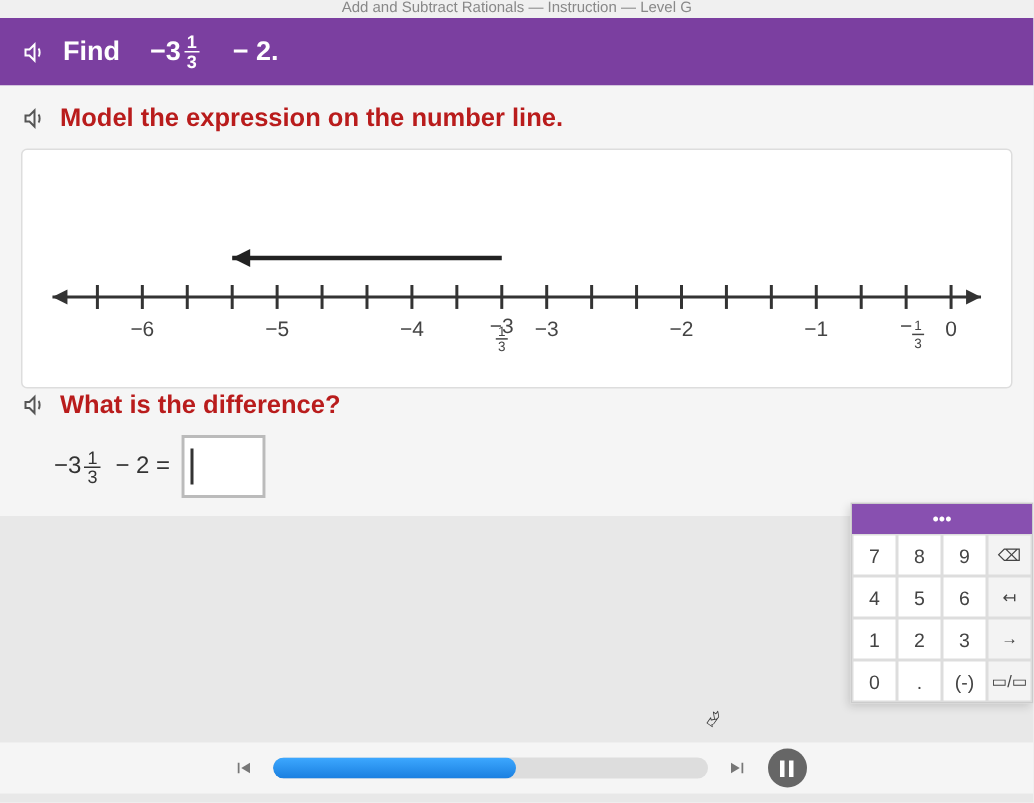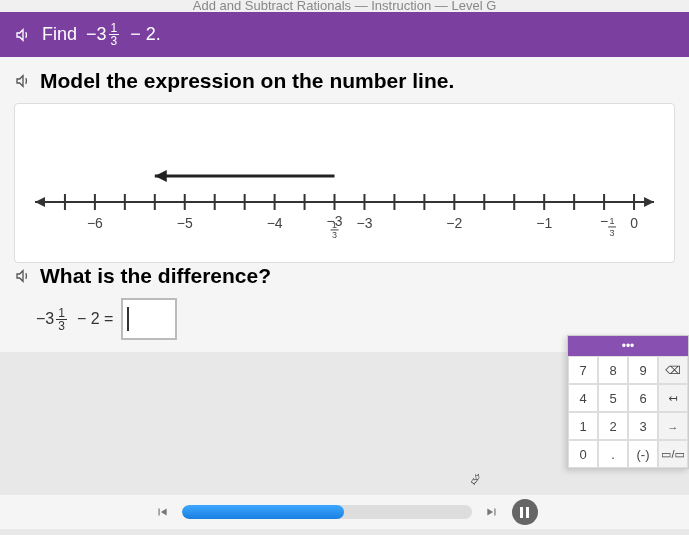--- a/index.html
+++ b/index.html
@@ -1,28 +1,28 @@
 <!DOCTYPE html>
 <html><head>
 <meta charset="utf-8">
 <style>
 *{margin:0;padding:0;box-sizing:border-box}
 body{font-family:Arial,Helvetica,sans-serif;background:#e8e8e8;width:689px;height:535px;overflow:hidden;position:relative}
-.topstrip{background:#f0f0f0;height:12px;font-size:13px;color:#888;text-align:center;line-height:12px}
+.topstrip{background:#f0f0f0;height:12px;font-size:10px;color:#888;text-align:center;line-height:12px}
 .header{background:#7b3fa0;color:#fff;padding:10px 14px;display:flex;align-items:center;gap:10px}
 .speaker{width:18px;height:18px;display:inline-flex;align-items:center;justify-content:center}
-.find-text{font-size:18px;font-weight:normal;display:flex;align-items:center;gap:9px}
+.find-text{font-size:18px;font-weight:bold;display:flex;align-items:center;gap:20px}
 .mixedfrac{display:inline-flex;align-items:center}
 .frac{display:inline-flex;flex-direction:column;align-items:center;font-size:12px;line-height:1;margin:0 2px}
 .frac .n{border-bottom:1.5px solid currentColor;padding:0 2px}
 .frac .d{padding:0 2px}
 .content{background:#f5f5f5;padding:12px 14px}
 .section-head{display:flex;align-items:center;gap:8px;margin-bottom:10px}
 .section-head .speaker svg{stroke:#555}
-.section-title{font-size:21px;font-weight:bold;color:#000000}
+.section-title{font-size:17px;font-weight:bold;color:#b91c1c}
 .numline-box{background:#fff;border:1px solid #ddd;border-radius:4px;padding:24px 10px 18px;position:relative;height:160px}
 .nl-svg{width:100%;height:120px}
 .q2{margin-top:1px}
 .answer-row{display:flex;align-items:center;gap:8px;margin-left:22px;margin-top:10px;color:#333;font-size:16px}
 .answer-row .mixedfrac,.answer-row .frac{color:#333}
 .input-box{width:56px;height:42px;border:2px solid #bbb;background:#fff;display:flex;align-items:center;justify-content:flex-start;padding-left:4px}
 .cursor{width:1.5px;height:24px;background:#333;animation:blink 1s infinite}
 @keyframes blink{50%{opacity:0}}
 .keypad{position:absolute;right:0;top:335px;background:#fff;border:1px solid #ccc;box-shadow:-2px 2px 6px rgba(0,0,0,.15)}
 .keypad-head{background:#8850b0;height:20px;text-align:center;color:#fff;font-size:12px;line-height:20px}

